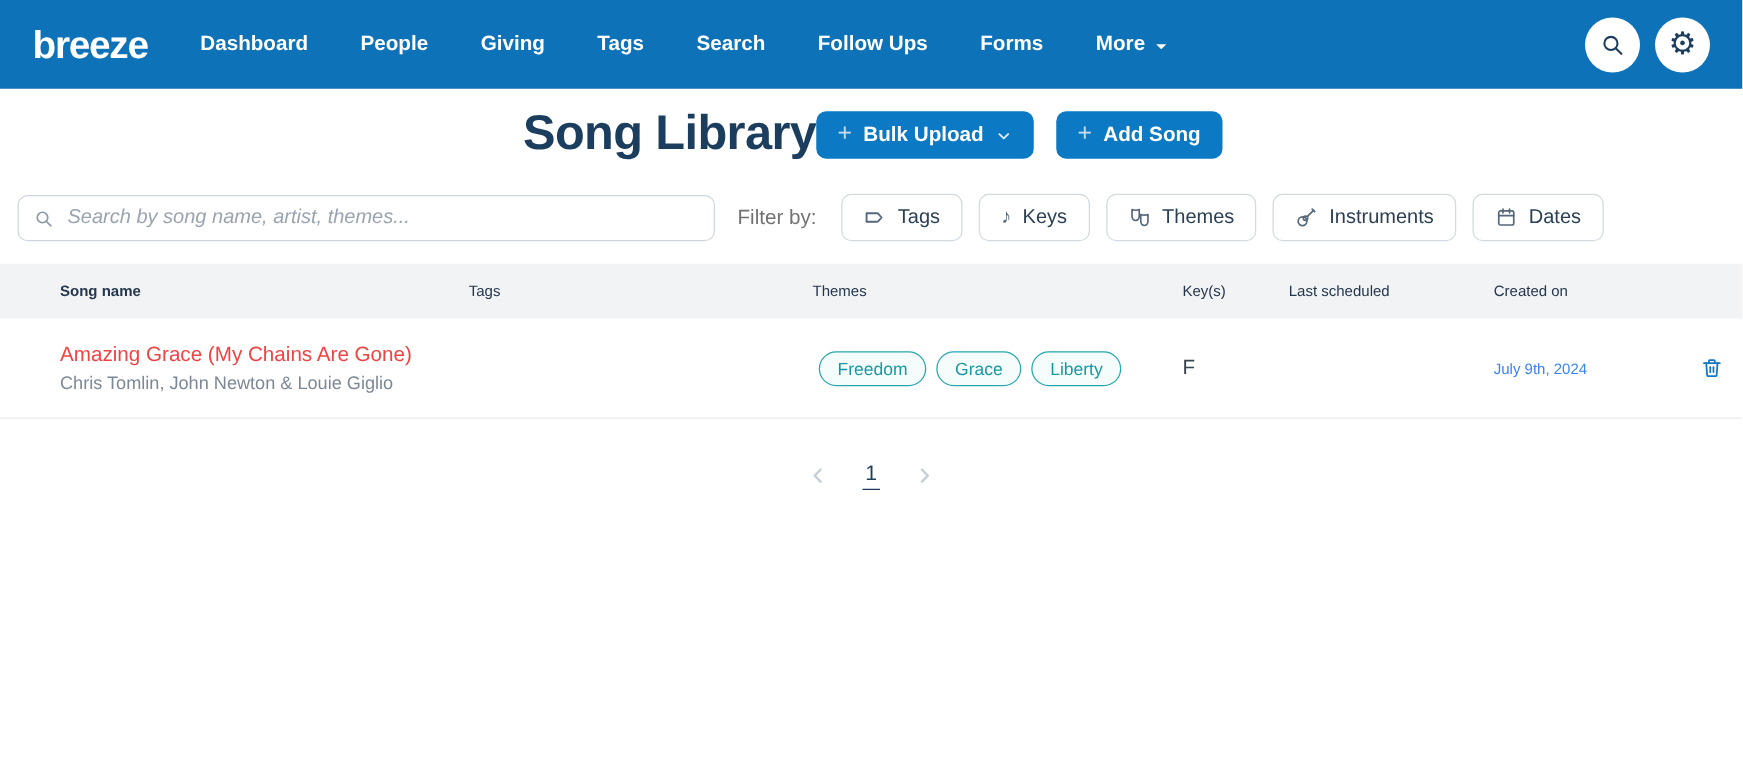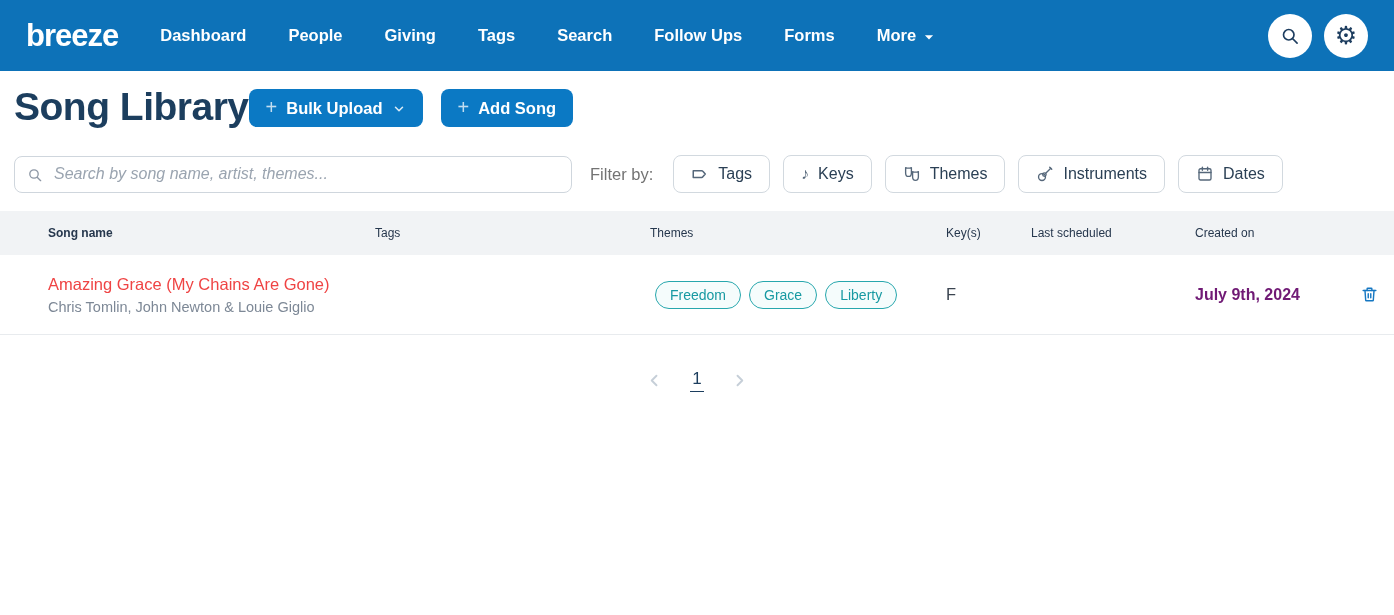--- a/index.html
+++ b/index.html
@@ -13,21 +13,21 @@
   .nav-link { color:#ffffff; font-size:16.5px; font-weight:600; text-decoration:none; cursor:pointer; white-space:nowrap; }
   .nav-more { display:flex; align-items:center; gap:6px; }
   .nav-more svg { width:14px; height:14px; color:#ffffff; margin-top:2px; }
   .nav-right { margin-left:auto; display:flex; align-items:center; gap:12px; }
   .nav-circle-btn { width:44px; height:44px; border-radius:50%; background:#ffffff; border:none;
     display:flex; align-items:center; justify-content:center; cursor:pointer; color:#1d3d5f; }
   .nav-circle-btn svg { width:20px; height:20px; }
   .gear-glyph { font-size:25px; line-height:1; color:#1d3d5f; }
 
   
-  .page-header { display:flex; justify-content:flex-start; align-items:flex-end; padding:14px 12px 0 14px; }
+  .page-header { display:flex; justify-content:center; align-items:flex-end; padding:14px 12px 0 14px; }
   .page-title { color:#1c3e5e; font-size:39px; font-weight:700; letter-spacing:-0.5px; }
   .page-subtitle { color:#717e8c; font-size:17px; margin-top:10px; }
   .header-actions { display:flex; gap:18px; margin-bottom:2px; }
   .btn-primary { height:38px; padding:0 17px; background:#0b79c4; border:none; border-radius:8px;
     color:#ffffff; font-family:inherit; font-size:16.5px; font-weight:600;
     display:flex; align-items:center; gap:9px; cursor:pointer; }
   .btn-plus { font-size:20px; font-weight:400; opacity:.75; line-height:1; margin-top:-2px; }
   .btn-primary svg { width:14px; height:14px; opacity:.85; margin-top:2px; }
 
   
@@ -50,21 +50,21 @@
   .th { color:#26374d; font-size:12px; }
   .th-first { padding-left:48px; font-weight:700; }
   .trow { min-height:80px; border-bottom:1px solid #e8ebee; background:#ffffff; }
   .song-cell { padding:14px 0 14px 48px; }
   .song-title { color:#ef4444; font-size:16.5px; }
   .song-artists { color:#7d8896; font-size:14.5px; margin-top:5px; }
   .pill-group { display:flex; gap:8px; padding-left:5px; }
   .pill { border:1px solid #27a7ad; background:#f5fcfc; color:#1799a2; font-size:14px;
     padding:5px 14px; border-radius:999px; white-space:nowrap; cursor:pointer; }
   .key-cell { color:#3a4450; font-size:16.5px; }
-  .date-cell { color:#701a75; font-size:16px;font-weight:bold; }
+  .date-cell { color:#3b82f6; font-size:12px; }
   .row-actions { display:flex; justify-content:center; }
   .icon-btn { background:none; border:none; cursor:pointer; color:#1577c2; padding:4px; }
   .icon-btn svg { width:19px; height:19px; display:block; }
 
   
   .pagination { display:flex; align-items:center; justify-content:center; gap:24px; margin-top:34px; }
   .page-chev { background:none; border:none; cursor:pointer; color:#c6cfd8; padding:2px; }
   .page-chev svg { width:19px; height:19px; display:block; }
   .page-num { color:#1c3e5e; font-size:17px; border-bottom:1.5px solid #1c3e5e; padding:0 2px 2px; cursor:pointer; }
 </style>

